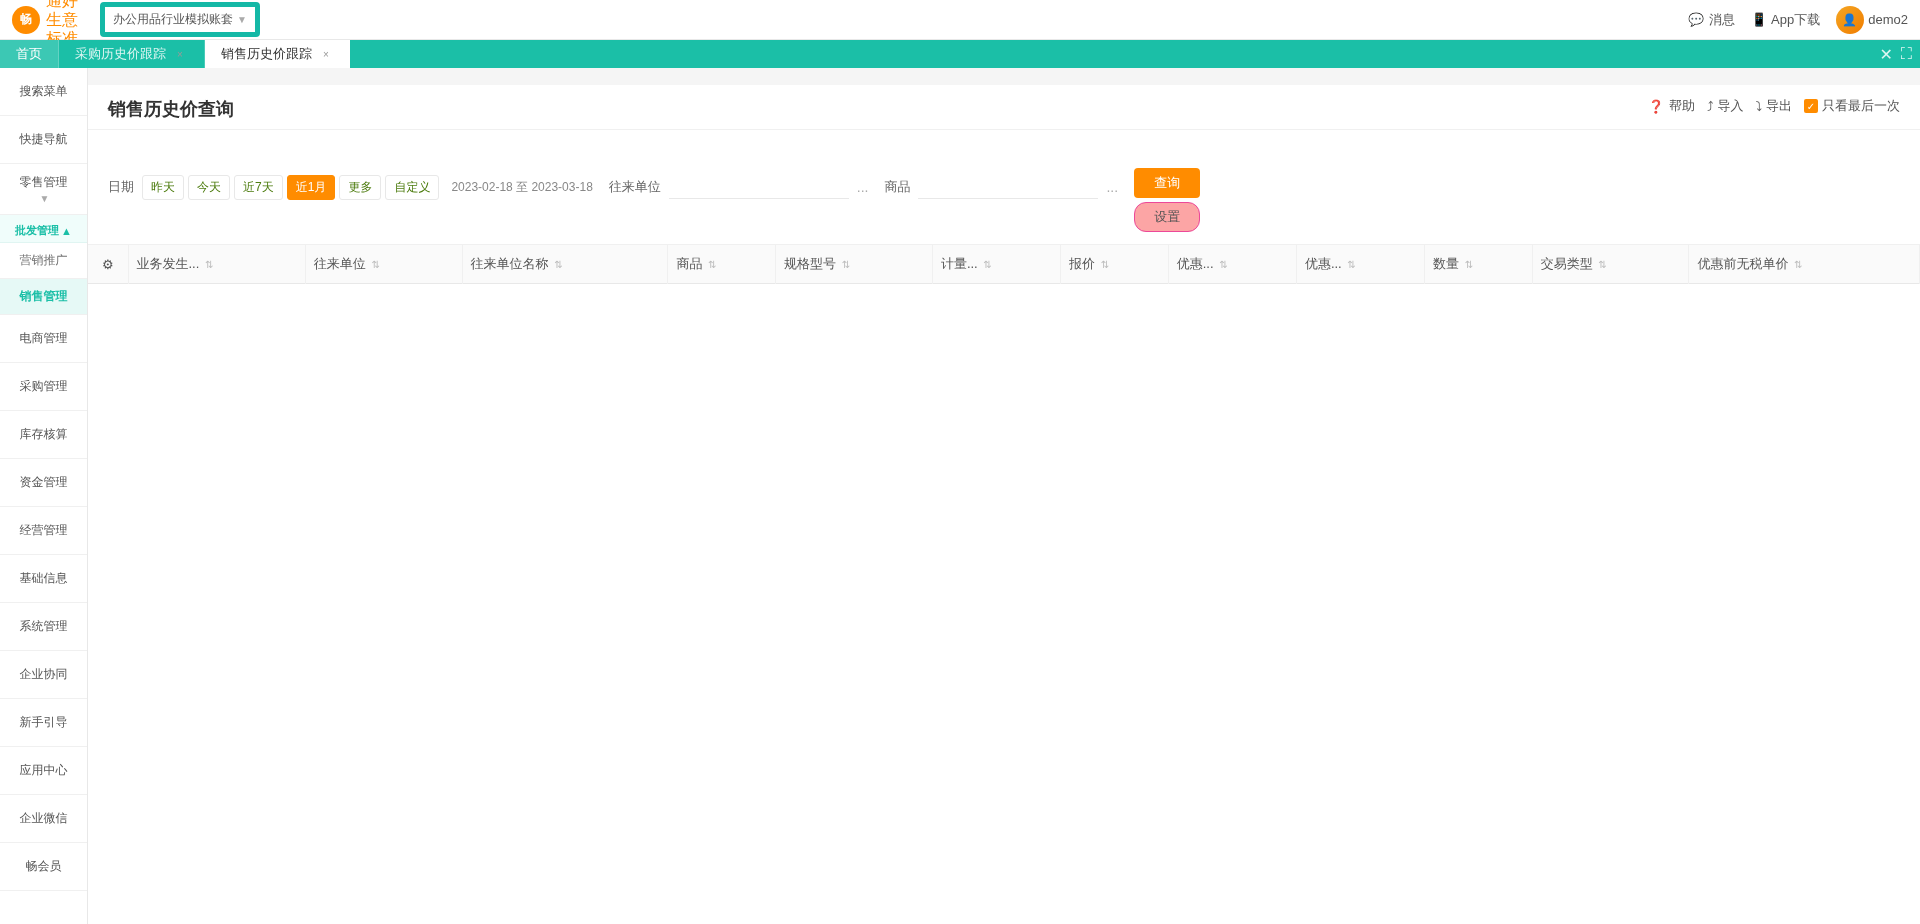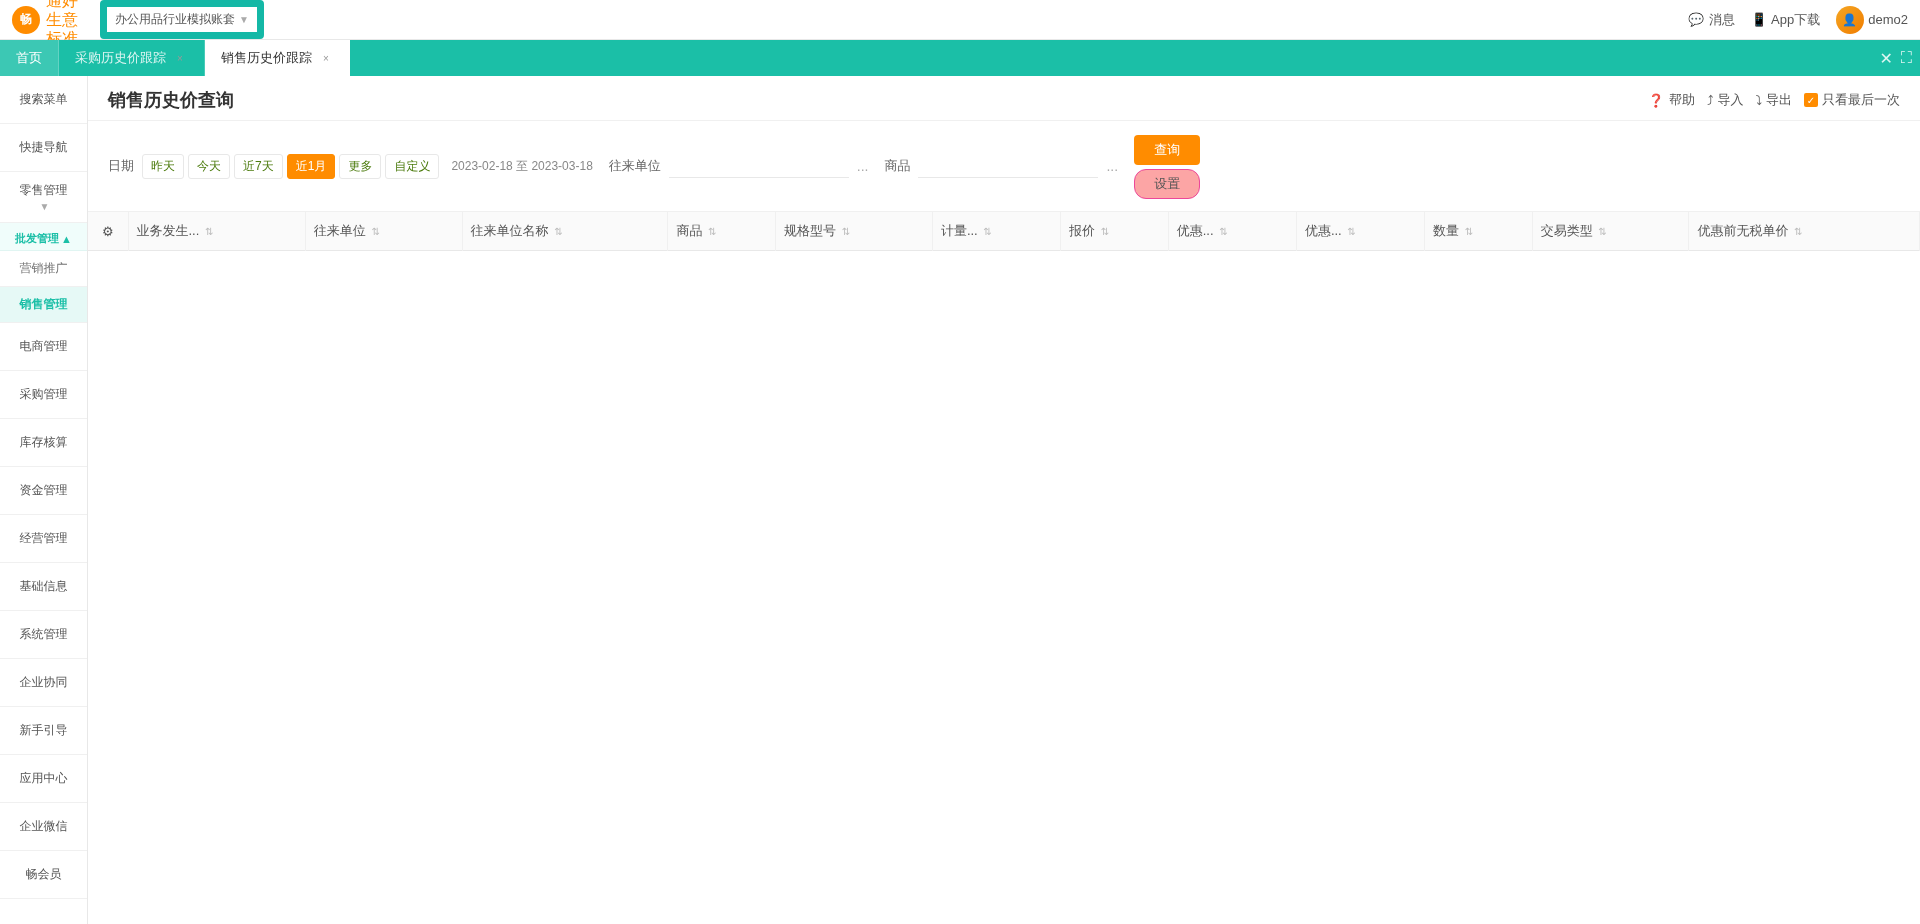--- a/index.html
+++ b/index.html
@@ -37,21 +37,21 @@
     }
     .logo-text {
       font-size: 16px;
       color: #ff8c00;
       line-height: 1.2;
     }
     .top-bar-app-selector {
       display: flex;
       align-items: center;
       gap: 4px;
-      border: 7px solid #14b8a6;
+      border: 5px solid #14b8a6;
       border-radius: 4px;
       padding: 4px 8px;
       cursor: pointer;
       background: #fff;
       font-size: 12px;
       color: #555;
       min-width: 140px;
     }
     .top-bar-right {
       margin-left: auto;
@@ -76,21 +76,21 @@
       display: flex;
       align-items: center;
       justify-content: center;
       font-size: 12px;
       color: white;
       background: linear-gradient(135deg, #f5a623, #f07d00);
     }
 
     
     .tab-bar {
-      height: 36px;
+      height: 28px;
       background: #1bbfa7;
       display: flex;
       align-items: stretch;
       flex-shrink: 0;
       padding-left: 0;
     }
     .tab {
       display: flex;
       align-items: center;
       padding: 0 16px;
@@ -203,22 +203,23 @@
       margin: 0;
       padding: 0;
       min-height: 100%;
     }
 
     
     .page-header {
       padding: 12px 20px 8px;
       border-bottom: 1px solid #f0f0f0;
       display: flex;
-      align-items: center;
+      align-items: flex-start;
       justify-content: space-between;
+      margin-top: 17px;
     }
     .page-title {
       font-size: 18px;
       font-weight: bold;
       color: #333;
     }
     .page-header-actions {
       display: flex;
       align-items: center;
       gap: 12px;
@@ -312,20 +313,21 @@
     }
     .query-btn {
       background: #ff8c00;
       color: white;
       border: none;
       padding: 6px 20px;
       border-radius: 4px;
       font-size: 13px;
       cursor: pointer;
       white-space: nowrap;
+      margin-top: 24px;
     }
     .settings-btn {
       background: #fca5a5;
       color: #555;
       border: 1px solid #ec4899;
       padding: 5px 16px;
       border-radius: 12px;
       font-size: 13px;
       cursor: pointer;
     }

